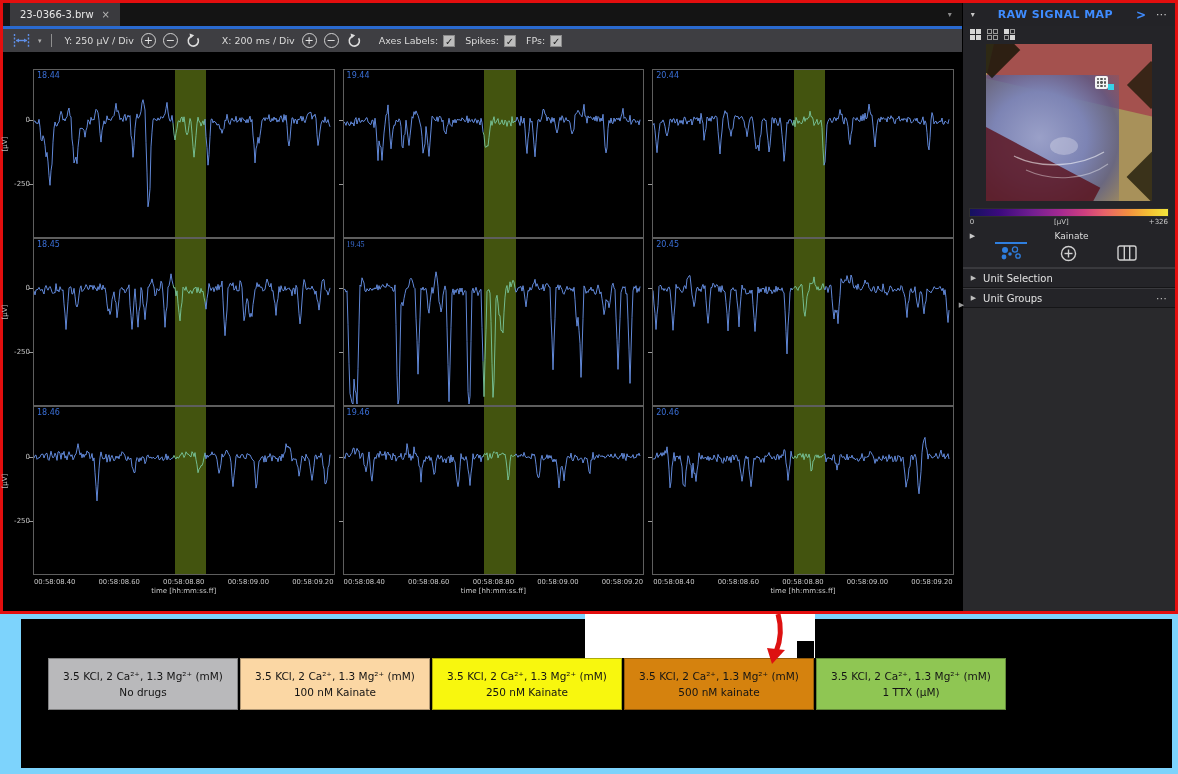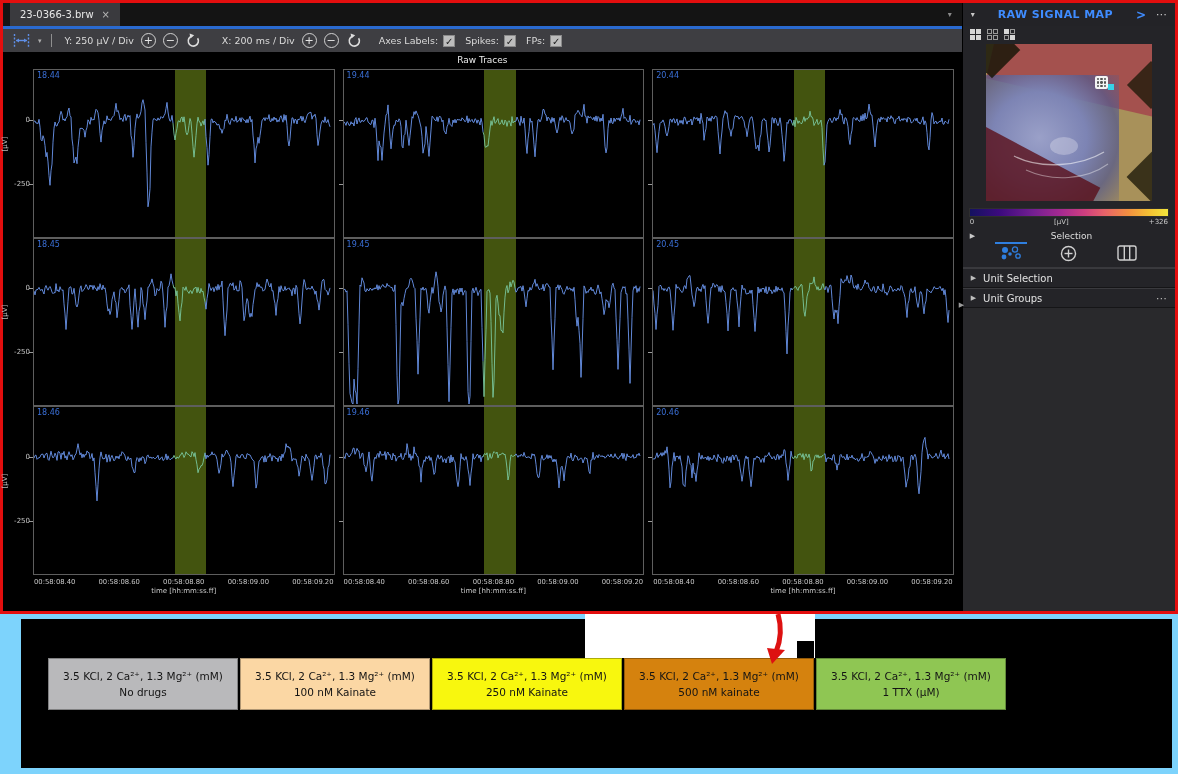--- a/index.html
+++ b/index.html
@@ -172,21 +172,20 @@
               <span class="cb">✓</span>
             </span>
             <span class="cb-wrap">
               <span>FPs:</span>
               <span class="cb">✓</span>
             </span>
           </span>
       </div>
 
       <div class="plot-area">
-        <div class="plot-title">Raw Traces</div>
         <div class="pgrid" id="pgrid">
             <div class="gut">
               <span class="tickdash" style="top: 30%;"></span>
               <span class="ytick-label" style="top: calc(30% - 4px);">0</span>
               <span class="tickdash" style="top: 68%;"></span>
               <span class="ytick-label" style="top: calc(68% - 4px);">-250</span>
               <span class="yunit">[µV]</span>
             </div>
             <div class="pcell">
               <div class="band" style="left: 47%; width: 10.5%; background: rgb(67, 84, 15);"></div>
@@ -243,21 +242,21 @@
               <span class="tickdash" style="top: 30%;"></span>
               <span class="tickdash" style="top: 68%;"></span>
             </div>
             <div class="pcell">
               <div class="band" style="left: 47%; width: 10.5%; background: rgb(67, 84, 15);"></div>
               <svg width="297" height="167">
                 <polyline points="0.0,50.6 1.0,50.2 2.0,53.1 3.0,51.8 4.0,85.5 5.0,124.6 6.0,154.5 7.0,159.1 8.0,163.8 9.0,165.0 10.0,140.1 11.0,151.2 12.0,154.0 13.0,165.0 14.0,129.4 15.0,85.9 16.0,46.0 17.0,47.4 18.0,38.8 19.0,41.5 20.0,44.0 21.0,52.0 22.0,52.7 23.0,49.7 24.0,51.2 25.0,51.8 26.0,49.1 27.0,49.9 28.0,51.4 29.0,49.5 30.0,50.4 31.0,48.7 32.0,50.0 33.0,45.7 34.0,51.1 35.0,46.6 36.0,50.2 37.0,48.1 38.0,46.4 39.0,45.6 40.0,47.9 41.0,47.8 42.0,48.4 43.0,44.4 44.0,46.9 45.0,46.6 46.0,47.4 47.0,48.8 48.0,48.3 49.0,52.0 50.0,52.3 51.0,45.9 52.0,85.4 53.0,136.2 54.0,165.0 55.0,160.2 56.0,112.9 57.0,65.9 58.0,63.3 59.0,66.8 60.0,59.6 61.0,54.6 62.0,50.1 63.0,49.3 64.0,48.8 65.0,46.0 66.0,40.3 67.0,39.2 68.0,40.9 69.0,44.2 70.0,48.5 71.0,49.6 72.0,79.2 73.0,101.5 74.0,135.2 75.0,104.5 76.0,78.8 77.0,49.3 78.0,50.9 79.0,48.1 80.0,51.3 81.0,50.0 82.0,49.4 83.0,56.0 84.0,69.4 85.0,74.2 86.0,63.6 87.0,55.9 88.0,48.4 89.0,54.3 90.0,47.9 91.0,39.7 92.0,32.8 93.0,38.3 94.0,47.3 95.0,62.6 96.0,65.8 97.0,73.0 98.0,68.3 99.0,56.2 100.0,51.3 101.0,46.9 102.0,51.6 103.0,88.2 104.0,125.6 105.0,162.7 106.0,126.1 107.0,88.4 108.0,54.6 109.0,49.9 110.0,55.7 111.0,50.9 112.0,53.7 113.0,50.0 114.0,50.3 115.0,55.1 116.0,49.0 117.0,52.9 118.0,49.0 119.0,56.2 120.0,53.3 121.0,51.5 122.0,52.6 123.0,102.5 124.0,152.6 125.0,165.0 126.0,157.3 127.0,102.5 128.0,52.1 129.0,49.2 130.0,53.9 131.0,51.6 132.0,48.3 133.0,51.9 134.0,56.6 135.0,53.4 136.0,51.2 137.0,50.4 138.0,88.7 139.0,122.2" fill="none" stroke="#6b96ee" stroke-width="0.9"></polyline>
                 <polyline points="139.0,122.2 140.0,157.7 141.0,120.5 142.0,90.4 143.0,52.6 144.0,51.1 145.0,50.7 146.0,54.2 147.0,82.4 148.0,124.3 149.0,158.4 150.0,141.9 151.0,103.1 152.0,59.6 153.0,56.3 154.0,64.1 155.0,76.1 156.0,76.5 157.0,91.4 158.0,91.7 159.0,93.8 160.0,73.2 161.0,58.2 162.0,49.6 163.0,46.5 164.0,53.8 165.0,50.7 166.0,42.8 167.0,47.9 168.0,44.3 169.0,41.2 170.0,43.0 171.0,48.9" fill="none" stroke="#79c79e" stroke-width="0.9"></polyline>
                 <polyline points="171.0,48.9 172.0,53.2 173.0,51.8 174.0,48.9 175.0,48.7 176.0,47.8 177.0,47.7 178.0,52.1 179.0,46.7 180.0,52.5 181.0,60.1 182.0,67.8 183.0,59.5 184.0,51.4 185.0,52.2 186.0,48.4 187.0,51.1 188.0,49.2 189.0,45.1 190.0,44.1 191.0,40.3 192.0,47.4 193.0,44.7 194.0,47.3 195.0,50.3 196.0,50.5 197.0,49.4 198.0,50.2 199.0,45.3 200.0,52.0 201.0,47.9 202.0,45.0 203.0,44.7 204.0,45.4 205.0,48.0 206.0,48.1 207.0,79.2 208.0,100.1 209.0,130.8 210.0,103.0 211.0,79.3 212.0,48.2 213.0,48.9 214.0,45.8 215.0,50.9 216.0,46.3 217.0,48.5 218.0,50.4 219.0,54.2 220.0,55.3 221.0,52.4 222.0,50.2 223.0,47.3 224.0,50.7 225.0,49.3 226.0,49.0 227.0,51.4 228.0,49.8 229.0,52.4 230.0,48.3 231.0,60.5 232.0,76.9 233.0,87.2 234.0,78.3 235.0,91.5 236.0,104.4 237.0,138.4 238.0,111.8 239.0,79.5 240.0,46.9 241.0,49.1 242.0,54.3 243.0,52.3 244.0,53.5 245.0,50.5 246.0,51.0 247.0,48.1 248.0,51.9 249.0,50.2 250.0,52.6 251.0,55.3 252.0,54.9 253.0,50.1 254.0,45.9 255.0,49.8 256.0,54.8 257.0,52.9 258.0,59.8 259.0,66.2 260.0,75.6 261.0,70.4 262.0,60.6 263.0,62.2 264.0,62.1 265.0,68.7 266.0,63.5 267.0,54.8 268.0,46.5 269.0,44.2 270.0,48.8 271.0,50.7 272.0,78.1 273.0,100.6 274.0,130.4 275.0,104.5 276.0,79.6 277.0,53.5 278.0,50.3 279.0,47.6 280.0,49.0 281.0,47.7 282.0,55.0 283.0,54.7 284.0,80.9 285.0,110.2 286.0,144.4 287.0,112.0 288.0,78.5 289.0,51.9 290.0,47.7 291.0,49.3 292.0,46.7 293.0,53.5 294.0,49.3 295.0,52.4 296.0,47.5" fill="none" stroke="#6b96ee" stroke-width="0.9"></polyline>
               </svg>
-              <span class="ch" style="color: rgb(58, 111, 214);">19.45</span>
+              <span class="ch" style="color: rgb(58, 111, 214); font-family: Liberation Serif, serif;">19.45</span>
             </div>
             <div class="gut">
               <span class="tickdash" style="top: 30%;"></span>
               <span class="tickdash" style="top: 68%;"></span>
             </div>
             <div class="pcell">
               <div class="band" style="left: 47%; width: 10.5%; background: rgb(67, 84, 15);"></div>
               <svg width="297" height="167">
                 <polyline points="0.0,51.5 1.0,64.9 2.0,74.4 3.0,90.5 4.0,75.4 5.0,66.6 6.0,47.4 7.0,46.3 8.0,46.7 9.0,50.5 10.0,49.4 11.0,51.6 12.0,49.6 13.0,50.6 14.0,52.3 15.0,48.9 16.0,47.9 17.0,50.9 18.0,61.6 19.0,74.9 20.0,91.3 21.0,76.3 22.0,65.1 23.0,45.4 24.0,49.3 25.0,47.8 26.0,48.8 27.0,50.9 28.0,52.0 29.0,53.6 30.0,52.2 31.0,47.3 32.0,46.7 33.0,49.7 34.0,40.1 35.0,38.7 36.0,36.9 37.0,36.6 38.0,46.0 39.0,55.8 40.0,60.4 41.0,67.6 42.0,62.7 43.0,53.1 44.0,48.6 45.0,48.5 46.0,51.7 47.0,50.0 48.0,52.6 49.0,47.9 50.0,45.4 51.0,49.7 52.0,46.7 53.0,61.3 54.0,73.8 55.0,84.3 56.0,73.9 57.0,59.0 58.0,48.5 59.0,48.6 60.0,44.2 61.0,45.6 62.0,48.3 63.0,46.3 64.0,45.7 65.0,47.4 66.0,52.5 67.0,47.4 68.0,53.3 69.0,46.6 70.0,51.5 71.0,51.8 72.0,53.2 73.0,63.6 74.0,74.5 75.0,91.9 76.0,73.5 77.0,61.7 78.0,50.7 79.0,50.6 80.0,48.7 81.0,51.1 82.0,51.6 83.0,50.7 84.0,61.7 85.0,70.2 86.0,87.9 87.0,69.8 88.0,57.6 89.0,46.0 90.0,50.2 91.0,50.2 92.0,49.7 93.0,54.8 94.0,55.0 95.0,54.3 96.0,54.4 97.0,51.3 98.0,54.4 99.0,51.0 100.0,65.6 101.0,78.5 102.0,92.5 103.0,78.1 104.0,64.1 105.0,48.0 106.0,54.1 107.0,49.7 108.0,52.9 109.0,49.3 110.0,49.8 111.0,49.3 112.0,53.7 113.0,47.6 114.0,54.9 115.0,53.0 116.0,47.9 117.0,51.8 118.0,50.9 119.0,54.7 120.0,52.9 121.0,50.7 122.0,53.3 123.0,47.2 124.0,52.4 125.0,48.3 126.0,51.0 127.0,50.2 128.0,51.4 129.0,48.8 130.0,52.8 131.0,53.7 132.0,71.2 133.0,92.4 134.0,114.9 135.0,86.9 136.0,72.8 137.0,53.5 138.0,49.0 139.0,51.0" fill="none" stroke="#6b96ee" stroke-width="0.9"></polyline>
                 <polyline points="139.0,51.0 140.0,49.6 141.0,48.5 142.0,47.6 143.0,47.8 144.0,50.1 145.0,51.4 146.0,48.1 147.0,47.7 148.0,45.3 149.0,46.0 150.0,59.5 151.0,72.5 152.0,77.3 153.0,69.0 154.0,57.8 155.0,53.8 156.0,51.7 157.0,43.9 158.0,44.9 159.0,44.3 160.0,43.9 161.0,37.9 162.0,45.5 163.0,47.1 164.0,50.6 165.0,47.7 166.0,51.3 167.0,49.9 168.0,50.6 169.0,46.8 170.0,44.6 171.0,49.1" fill="none" stroke="#79c79e" stroke-width="0.9"></polyline>
@@ -402,21 +401,21 @@
 
       <div class="colorbar"></div>
       <div class="cb-labels">
         <span>0</span>
         <span class="mid">[µV]</span>
         <span>+326</span>
       </div>
 
       <div class="settings-row">
         <span class="settings-exp">▶</span>
-        <span class="settings-label">Selection</span>
+        <span class="settings-label">Kainate</span>
       </div>
 
       <div class="icon-tabs">
         <span class="icon-slot active">
           <svg width="22" height="16" viewBox="0 0 22 16">
             <circle cx="5" cy="5" r="3" fill="#2f7fe0"></circle>
             <circle cx="4" cy="12" r="2.4" fill="#2f7fe0"></circle>
             <circle cx="10" cy="9" r="1.8" fill="#2f7fe0"></circle>
             <circle cx="15" cy="4.5" r="2.6" fill="none" stroke="#2f7fe0" stroke-width="1.3"></circle>
             <circle cx="18" cy="11" r="2.2" fill="none" stroke="#2f7fe0" stroke-width="1.3"></circle>

